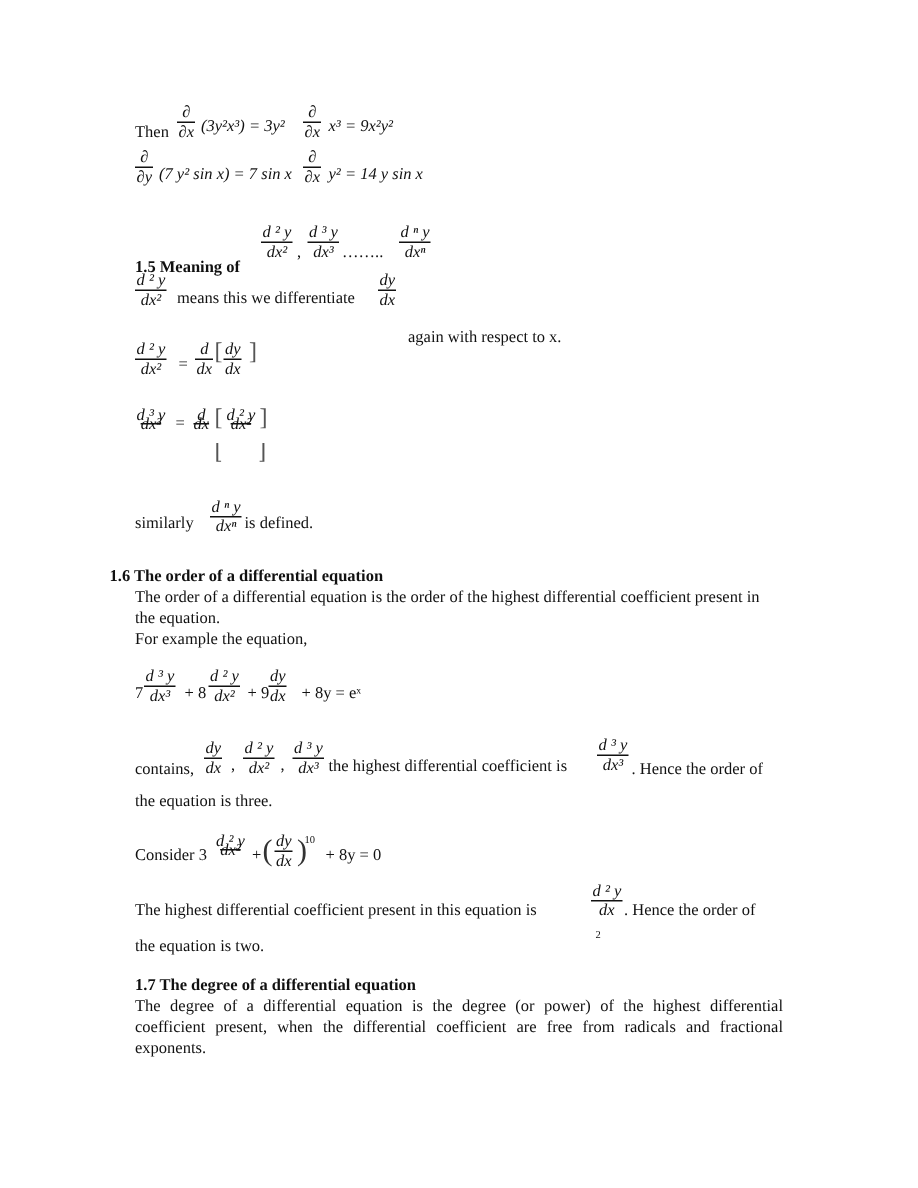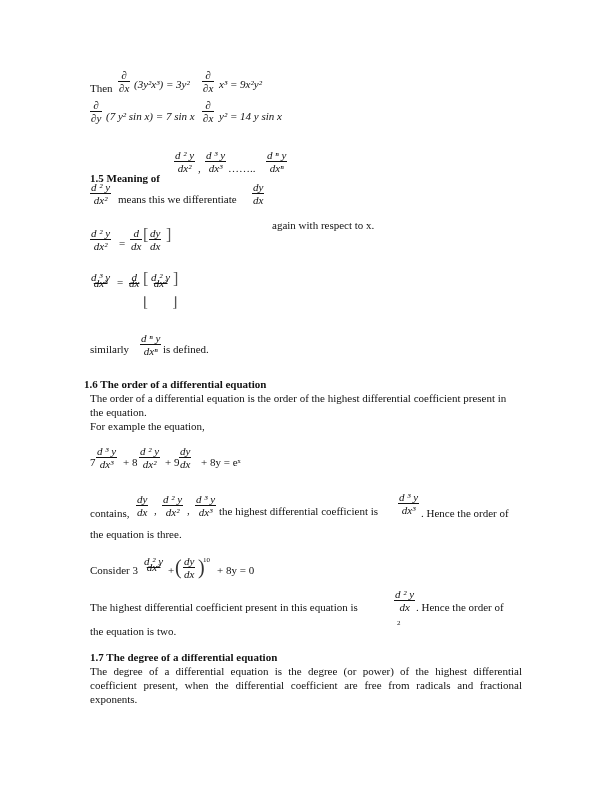--- a/index.html
+++ b/index.html
@@ -108,21 +108,21 @@
 
   <span class="abs" style="left:90px;top:343px;">similarly</span>
   <span class="frac" style="left:140px;top:333px;">
     <span class="num">d ⁿ y</span>
     <span class="den">dxⁿ</span>
   </span>
   <span class="abs" style="left:163px;top:343px;">is defined.</span>
 </div>
 
 <div>
-  <span class="abs b" style="left:84px;top:378px;">1.6  The order of a differential equation</span>
+  <span class="abs b" style="left:73px;top:378px;">1.6  The order of a differential equation</span>
   <div class="par" style="top:391px;">The order of a differential equation is the order of the highest differential coefficient present in the equation.</div>
   <div class="par" style="top:419px;">For example the equation,</div>
 
   <span class="abs" style="left:90px;top:456px;">7</span>
   <span class="frac" style="left:96px;top:446px;">
     <span class="num">d ³ y</span>
     <span class="den">dx³</span>
   </span>
   <span class="abs" style="left:123px;top:456px;">+ 8</span>
   <span class="frac" style="left:139px;top:446px;">

